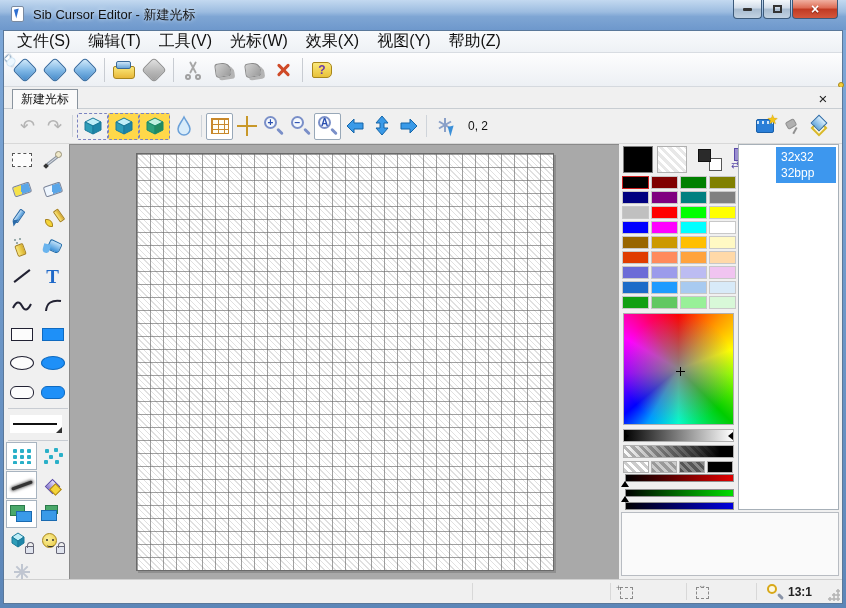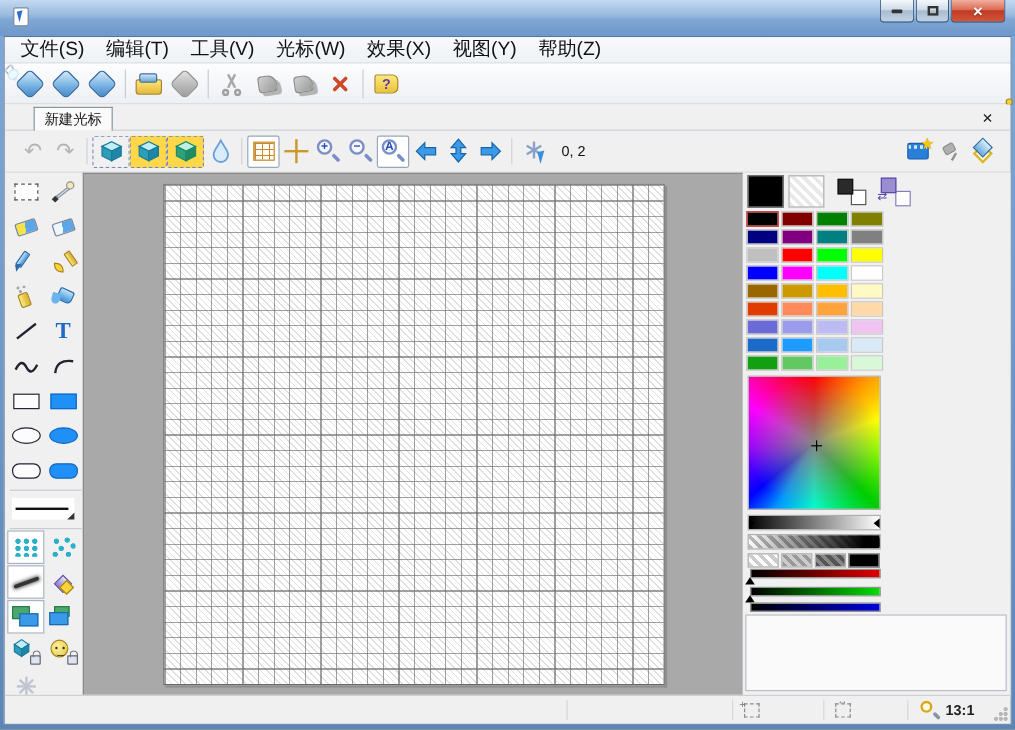--- a/index.html
+++ b/index.html
@@ -89,21 +89,21 @@
   .icon-x::before { transform:rotate(45deg); } .icon-x::after { transform:rotate(-45deg); }
   .icon-help { position:relative; width:20px; height:16px;
     background:linear-gradient(#fbe87a,#e8c23a); border:1px solid #a8861a;
     border-radius:2px 5px 5px 2px; display:flex; align-items:center;
     justify-content:center; }
   .icon-help .q { font-size:12px; font-weight:bold; color:#6a3aa8; }
 
   
   .tabbar { position:absolute; left:0; right:0; top:56px; height:22px;
     background:#f0f0f0; border-bottom:1px solid #c8cdd2; }
-  .tab { position:absolute; left:24px; top:2px; height:20px; min-width:64px;
+  .tab { position:absolute; left:8px; top:2px; height:20px; min-width:64px;
     background:#fafafa; border:1px solid #8a949e; border-bottom:none;
     display:flex; align-items:center; justify-content:center; padding:0 8px;
     font-size:12px; color:#111; }
   .tab-close { position:absolute; right:10px; top:2px; width:18px; height:18px;
     display:flex; align-items:center; justify-content:center; font-size:15px;
     color:#222; }
 
   
   .drawbar { position:absolute; left:0; right:0; top:78px; height:35px;
     background:#f0f0f0; border-bottom:1px solid #d8d8d8; display:flex;
@@ -389,20 +389,21 @@
 </head>
 <body>
 
 <div class="window">
 
   <div class="titlebar">
     <div class="app-icon">
       <div class="page"></div>
         <div class="arrow"></div>
     </div>
+    <div class="title-text">Sib Cursor Editor - 新建光标</div>
     <div class="winbtns">
       <div class="winbtn min">
           <div class="glyph-min"></div>
         </div>
       <div class="winbtn max">
           <div class="glyph-max"></div>
         </div>
       <div class="winbtn close">
           <span class="glyph-close">×</span>
         </div>
@@ -821,20 +822,26 @@
           <span class="asw a1"></span>
           <span class="asw a2"></span>
           <span class="asw a3"></span>
           <span class="asw a4"></span>
         </div>
         <div class="cbar r"></div>
         <span class="cmark mr"></span>
         <div class="cbar g"></div>
         <span class="cmark mg"></span>
         <div class="cbar b"></div>
+        <div class="frames">
+          <div class="frame-item">
+            <div>32x32</div>
+            <div>32bpp</div>
+          </div>
+        </div>
         <div class="preview"></div>
       </div>
     </div>
 
     <div class="statusbar">
       <div class="st-sep" style="left:468px;"></div>
       <div class="st-sep" style="left:606px;"></div>
       <div class="st-icon" style="left:616px;">
         <span class="dashedbox" style="display:inline-block;"><span class="plus">+</span></span>
       </div>

